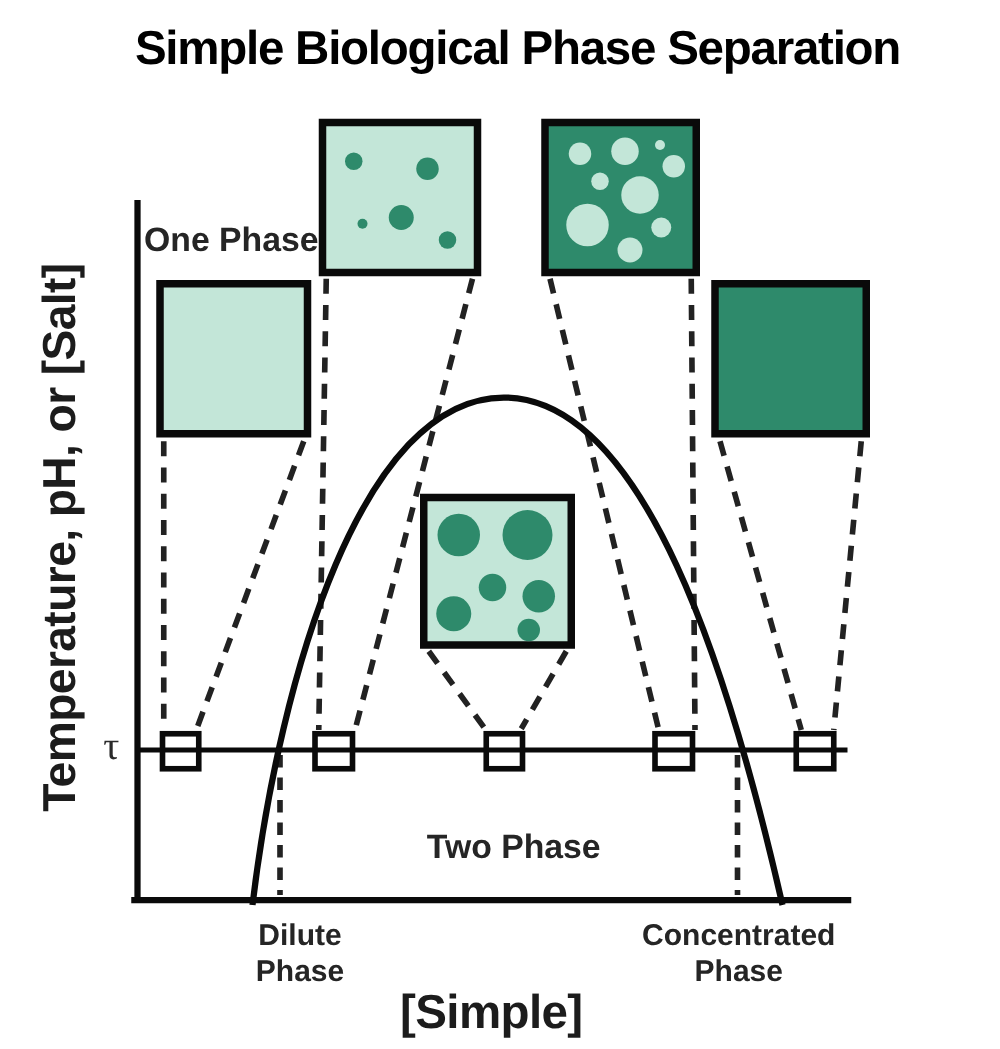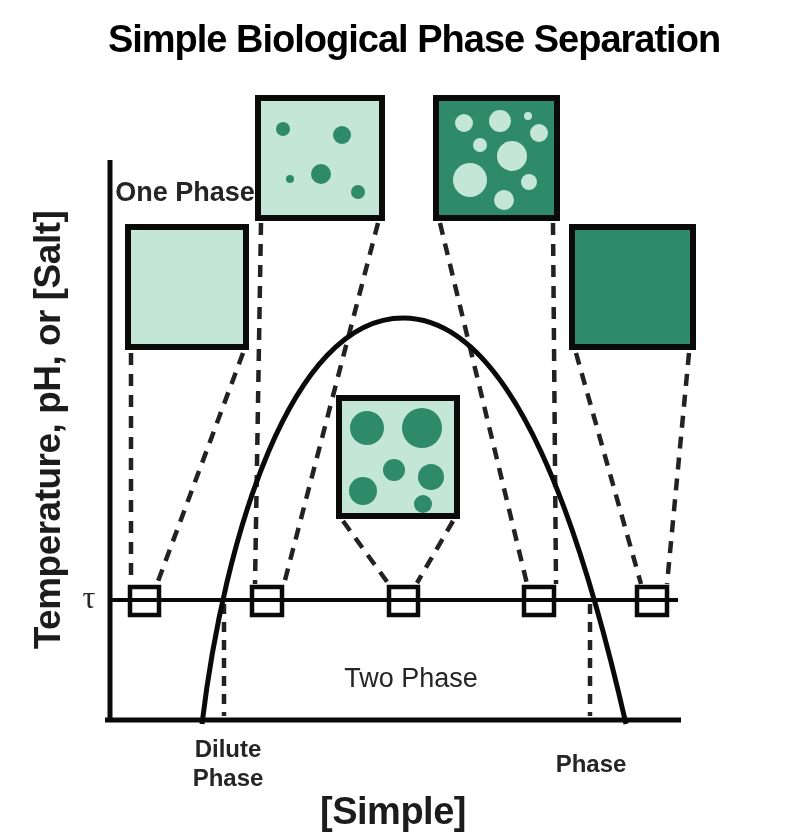--- a/index.html
+++ b/index.html
@@ -27,27 +27,27 @@
   .tau{
     left:89px;top:597px;transform:translate(-50%,-50%);
     font-family:"Liberation Serif",serif;font-size:32px;color:#2a2a2a;
   }
   .one-phase{
     left:185px;top:192px;transform:translate(-50%,-50%);
     font-size:27px;font-weight:bold;white-space:nowrap;color:#252525;text-align:right;
   }
   .two-phase{
     left:411px;top:678px;transform:translate(-50%,-50%);
-    font-size:27px;font-weight:normal;white-space:nowrap;color:#252525;
+    font-size:27px;font-weight:bold;white-space:nowrap;color:#252525;
   }
   .corner-label{
     transform:translate(-50%,-50%);text-align:center;
     font-size:24px;font-weight:bold;line-height:29px;color:#252525;
   }
-  .dilute{left:228px;top:763px;}
+  .dilute{left:240px;top:763px;}
   .concentrated{left:591px;top:763px;}
   .corner-label span{display:block;white-space:nowrap;}
   svg{position:absolute;left:0;top:0;}
 </style>
 </head>
 <body>
 
 <div class="canvas">
 
   <div class="abs title">Simple Biological Phase Separation</div>
@@ -127,17 +127,18 @@
   <div class="abs ylabel">Temperature, pH, or [Salt]</div>
   <div class="abs tau">τ</div>
   <div class="abs one-phase">One Phase</div>
   <div class="abs two-phase">Two Phase</div>
 
   <div class="abs corner-label dilute">
     <span>Dilute</span>
     <span>Phase</span>
   </div>
   <div class="abs corner-label concentrated">
+    <span>Concentrated</span>
     <span>Phase</span>
   </div>
 
   <div class="abs xlabel">[Simple]</div>
 </div>
 
 </body></html>

